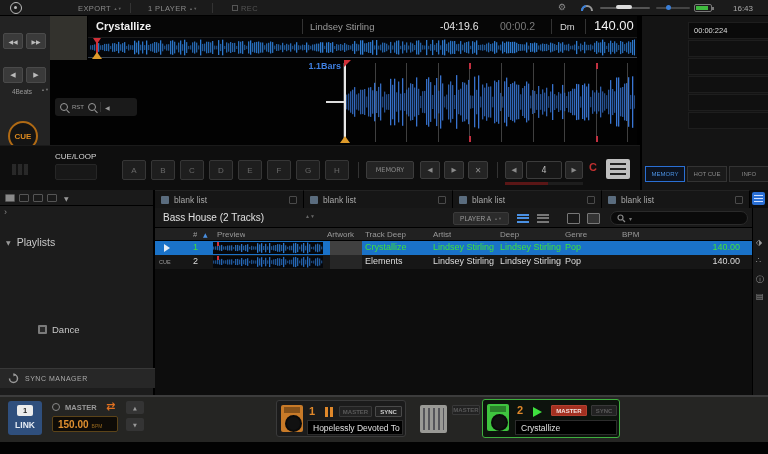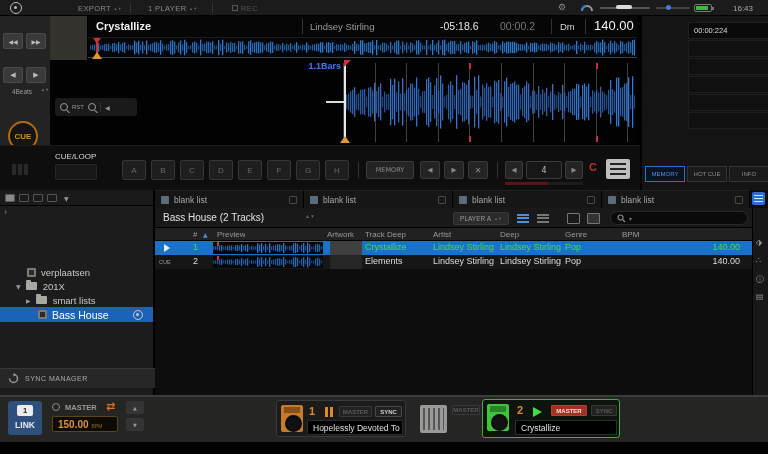--- a/index.html
+++ b/index.html
@@ -210,21 +210,21 @@
     <div id="playbtn" class="abs">
         <i></i>
       </div>
 
     <div id="artwork" class="abs"></div>
 
     <div id="titlebar" class="abs">
       <span class="abs txt" style="left:8px;top:4px;color:#f0f0f0;font-size:11px;font-weight:bold;">Crystallize</span>
       <div class="vdiv abs" style="left:214px;top:3px;height:15px;"></div>
       <span class="abs txt" style="left:222px;top:5px;color:#9a9a9a;font-size:9.5px;">Lindsey Stirling</span>
-      <span class="abs txt" style="left:352px;top:4px;color:#e6e6e6;font-size:10.5px;">-05:18.6</span>
+      <span class="abs txt" style="left:352px;top:4px;color:#e6e6e6;font-size:10.5px;">-04:19.6</span>
       <span class="abs txt" style="left:412px;top:4px;color:#7a7a7a;font-size:10.5px;">00:00.2</span>
       <div class="vdiv abs" style="left:463px;top:3px;height:15px;"></div>
       <span class="abs txt" style="left:472px;top:5px;color:#d8d8d8;font-size:9.5px;">Dm</span>
       <div class="vdiv abs" style="left:497px;top:3px;height:15px;"></div>
       <span class="abs txt" style="left:506px;top:2px;color:#f2f2f2;font-size:13px;">140.00</span>
     </div>
 
     <div id="overview" class="abs">
       <div class="abs" style="left:2px;top:1px;width:545px;height:17px;"><svg width="545" height="17">
             <rect x="0" y="6.3" width="1.3" height="4.3" fill="#2f7fd8" opacity="0.63"></rect>
@@ -769,38 +769,27 @@
       <div class="abs" style="left:0;top:0;width:153px;height:16px;background:#1a1a1a;border-bottom:1px solid #000;">
         <span class="vicon abs" style="left:5px;top:4px;background:#8a8a8a;"></span>
         <span class="vicon abs" style="left:19px;top:4px;"></span>
         <span class="vicon abs" style="left:33px;top:4px;"></span>
         <span class="vicon abs" style="left:47px;top:4px;"></span>
         <span class="abs tw" style="left:64px;top:5px;">▼</span>
       </div>
       <div class="srow" style="top:16px;height:11px;">
         <span style="margin-left:4px;color:#888;font-size:9px;">›</span>
       </div>
-      <div class="srow" style="top:75px;height:14px;">
-        <span class="plicon" style="margin-left:27px;"></span>
-        <span style="margin-left:5px;">verplaatsen</span>
-      </div>
-      <div class="srow" style="top:89px;height:14px;">
-        <span class="tw" style="margin-left:16px;">▼</span>
-        <span class="folder" style="margin-left:5px;"></span>
-        <span style="margin-left:6px;">201X</span>
-      </div>
-      <div class="srow" style="top:103px;height:14px;">
-        <span class="tw" style="margin-left:26px;">▶</span>
-        <span class="folder" style="margin-left:5px;"></span>
-        <span style="margin-left:6px;">smart lists</span>
-      </div>
-      <div class="srow selrow" style="top:117px;height:15px;color:#fff;font-size:10.5px;">
+      <div class="srow" style="top:44px;height:16px;font-size:10.5px;">
+        <span class="tw" style="margin-left:6px;">▼</span>
+        <span style="margin-left:6px;">Playlists</span>
+      </div>
+      <div class="srow" style="top:132px;height:14px;">
         <span class="plicon" style="margin-left:38px;"></span>
-        <span style="margin-left:5px;flex:1;">Bass House</span>
-        <span class="syncbadge" style="margin-right:10px;"></span>
+        <span style="margin-left:5px;">Dance</span>
       </div>
       <div id="syncmgr" class="abs">
         <svg width="11" height="11">
           <path d="M5.5 1.5 A4 4 0 1 1 1.5 5.5" fill="none" stroke="#999" stroke-width="1.5"></path>
           <path d="M5.5 0 L8 1.7 L5.5 3.4 Z" fill="#999"></path>
         </svg>
         <span>SYNC MANAGER</span>
       </div>
     </div>
 

